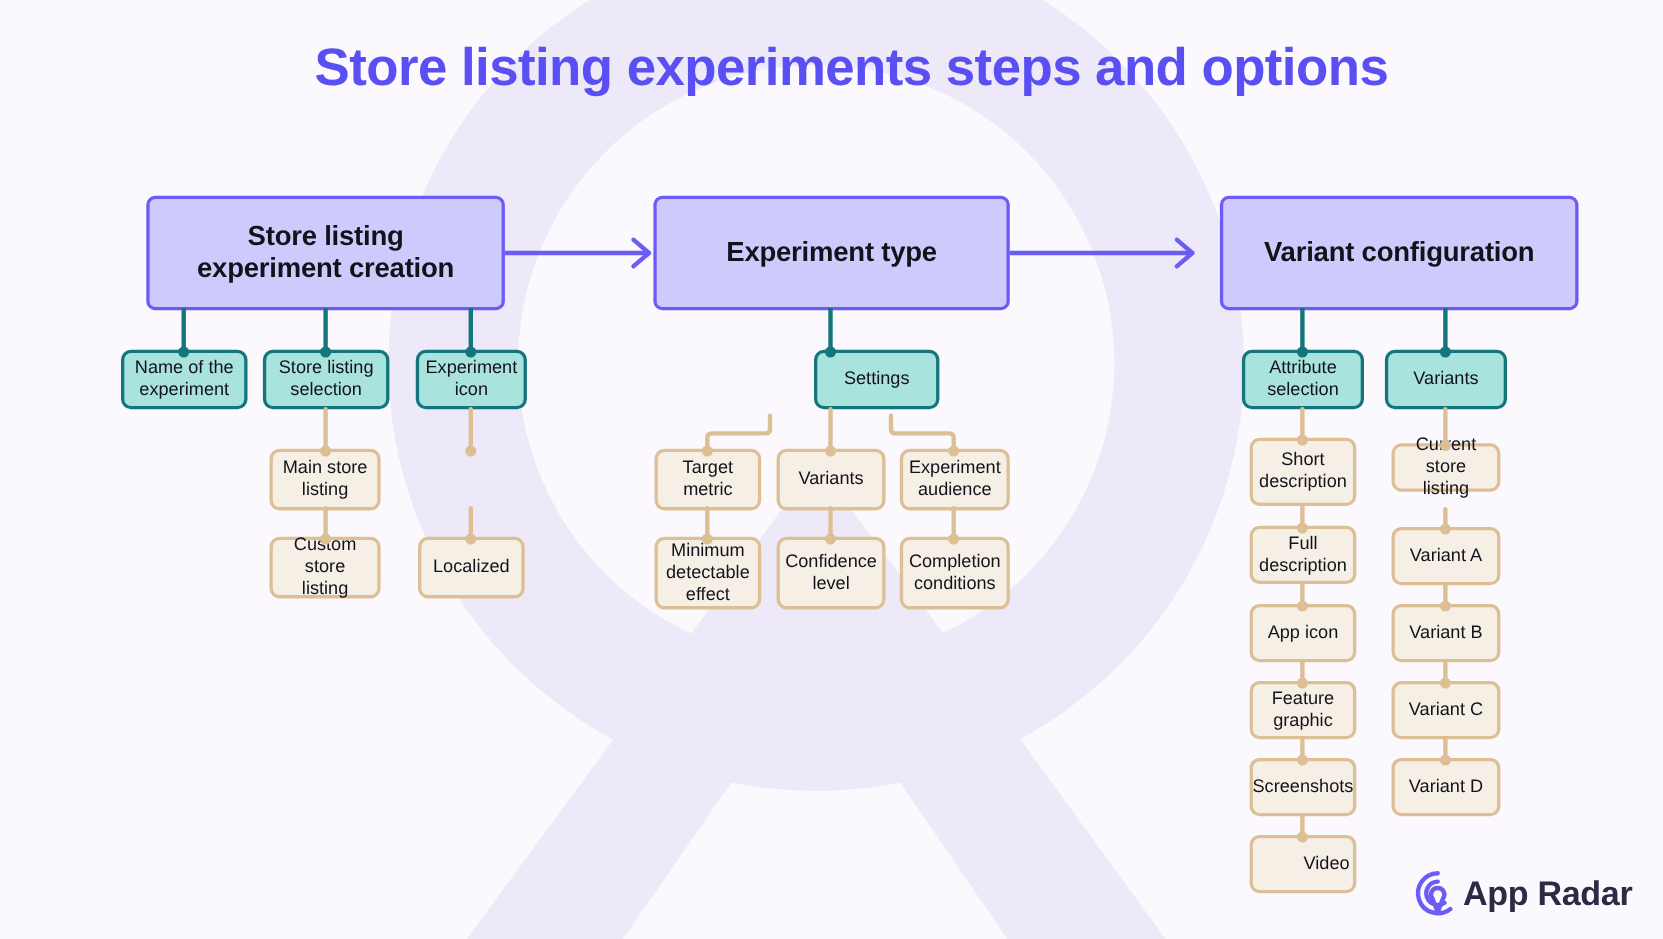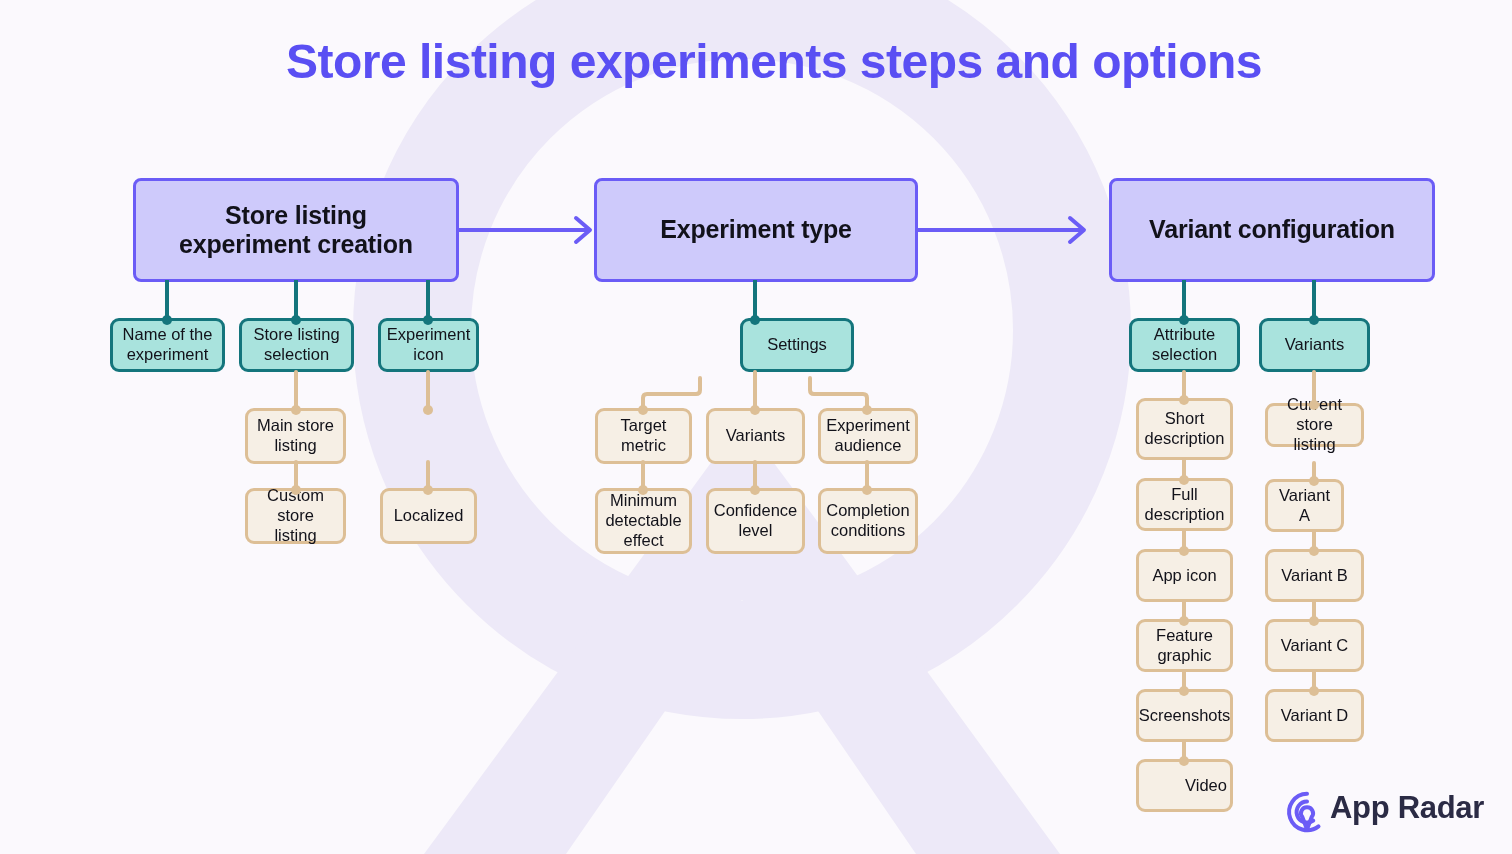--- a/index.html
+++ b/index.html
@@ -72,21 +72,21 @@
     font-size:16.5px;
     font-weight:400;
     line-height:1.2;
   }
 
   .node span { display:block; padding:0 6px; }
 
   
   #brand-logo {
     position:absolute; right:28px; bottom:18px;
-    display:flex; gap:0;
+    display:flex; align-items:center; gap:0;
     z-index:5;
   }
   #brand-logo .logo-text {
     font-size:31px; font-weight:bold; color:#2b2b45;
     letter-spacing:-0.3px;
   }
 </style>
 </head>
 <body>
 
@@ -313,21 +313,21 @@
 
   <div class="node node-beige" style="left:1136px; top:759px; width:97px; height:53px;padding-left:43px;">
     <span>Video</span>
   </div>
 
   <div class="node node-beige" style="left:1265px; top:403px; width:99px; height:44px; flex-direction:column;">
     <span>Current store</span>
     <span>listing</span>
   </div>
 
-  <div class="node node-beige" style="left:1265px; top:479px; width:79px; height:53px;">
+  <div class="node node-beige" style="left:1265px; top:479px; width:99px; height:53px;">
     <span>Variant A</span>
   </div>
 
   <div class="node node-beige" style="left:1265px; top:549px; width:99px; height:53px;">
     <span>Variant B</span>
   </div>
 
   <div class="node node-beige" style="left:1265px; top:619px; width:99px; height:53px;">
     <span>Variant C</span>
   </div>

